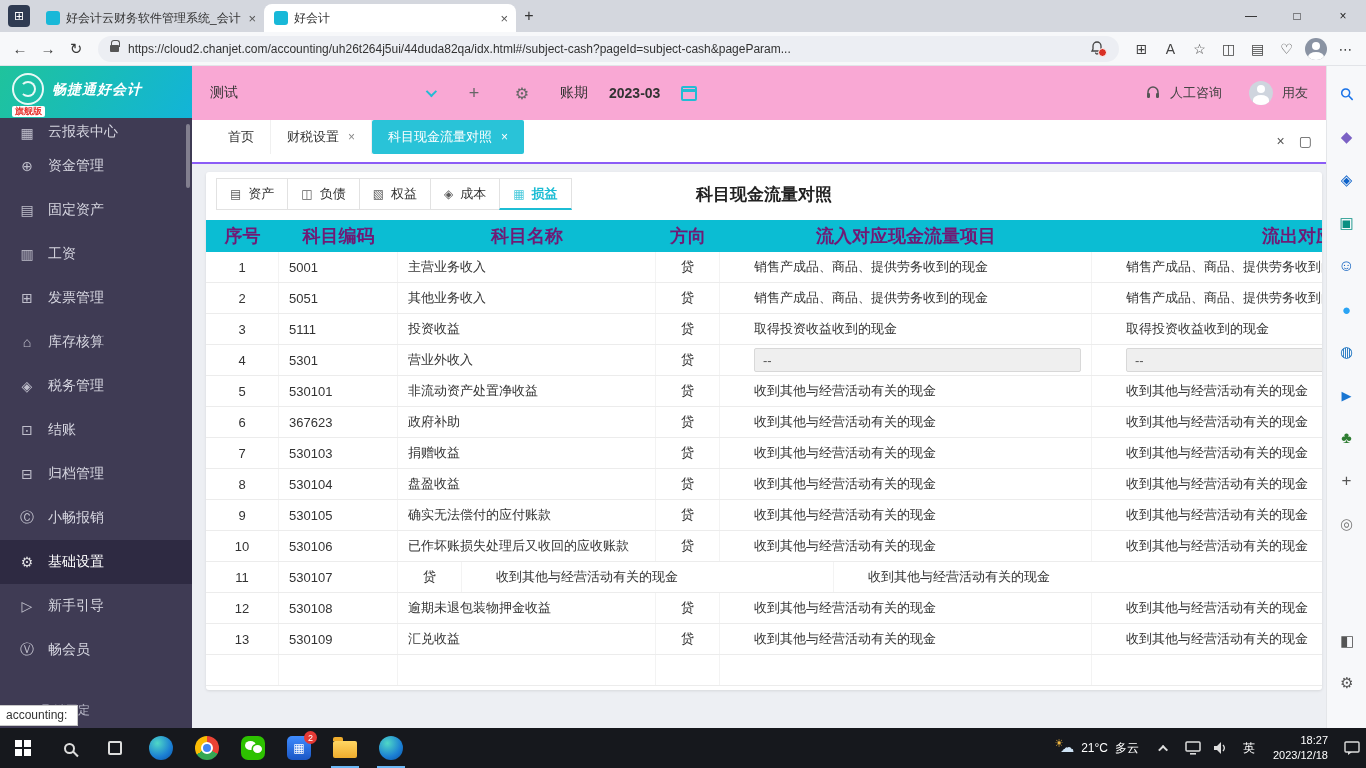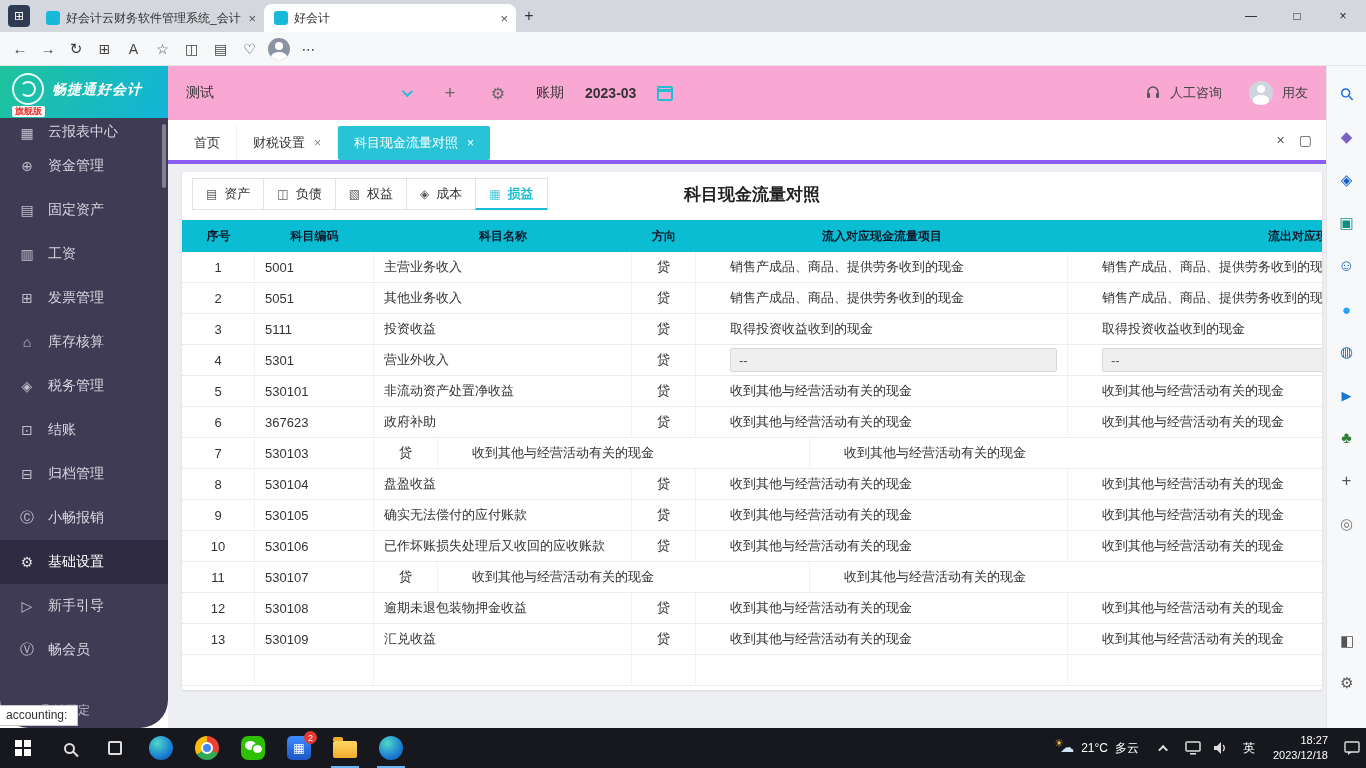--- a/index.html
+++ b/index.html
@@ -30,21 +30,21 @@
   .bell::after { content:""; position:absolute; right:0; bottom:1px; width:7px; height:7px; background:#d93025; border-radius:50%; border:1px solid #fff; }
   .tb-ico { width:29px; height:28px; display:flex; align-items:center; justify-content:center; font-size:14px; color:#444; flex:none; }
   .avatar { width:22px; height:22px; border-radius:50%; background:#8a93a3; position:relative; overflow:hidden; flex:none; margin:0 4px; }
   .avatar::before { content:""; position:absolute; top:4px; left:7px; width:8px; height:8px; background:#fff; border-radius:50%; }
   .avatar::after { content:""; position:absolute; top:14px; left:3px; width:16px; height:10px; background:#fff; border-radius:50% 50% 0 0; }
 
   
   .app { position:absolute; top:66px; left:0; right:0; bottom:40px; display:flex; }
 
   
-  .sidebar { width:168px; background:#3f3b54; display:flex; flex-direction:column; flex:none; position:relative;border-radius:28px; }
+  .sidebar { width:192px; background:#3f3b54; display:flex; flex-direction:column; flex:none; position:relative; }
   .logo { height:52px; background:linear-gradient(120deg,#1fc39c,#12b4d8); position:relative; flex:none; }
   .logo-circle { position:absolute; left:12px; top:7px; width:32px; height:32px; border-radius:50%; border:2px solid rgba(255,255,255,.9); }
   .logo-circle::after { content:""; position:absolute; inset:6px; border-radius:50%; border:2px solid rgba(255,255,255,.9); border-left-color:transparent; }
   .logo-title { position:absolute; left:52px; top:15px; color:#fff; font-size:14px; font-weight:bold; font-style:italic; letter-spacing:1px; white-space:nowrap; }
   .logo-badge { position:absolute; left:12px; top:40px; color:#e5332e; background:#fff; font-size:9px; font-weight:bold; padding:0 3px; border-radius:2px; line-height:11px; }
   .sb-scroll { position:absolute; right:2px; top:58px; width:4px; height:64px; background:rgba(255,255,255,.35); border-radius:2px; }
   .sb-menu { flex:1; overflow:hidden; }
   .sb-item { height:44px; display:flex; align-items:center; gap:12px; padding-left:18px; font-size:14px; color:#d6d6e0; cursor:pointer; }
   .sb-item.active { background:#2e2a42; color:#fff; }
   .sb-item.clipped { height:26px; align-items:flex-end; padding-bottom:3px; overflow:hidden; }
@@ -63,42 +63,42 @@
   .period { margin-left:26px; display:flex; align-items:center; gap:21px; font-size:14px; color:#333; }
   .period-val { font-weight:bold; }
   .cal-icon { width:16px; height:15px; border:2px solid #23bcd4; border-radius:2px; position:relative; }
   .cal-icon::before { content:""; position:absolute; top:1px; left:0; right:0; height:3px; background:#23bcd4; }
   .hd-right { margin-left:auto; display:flex; align-items:center; gap:9px; font-size:13px; color:#444; }
   .mini-avatar { width:24px; height:24px; border-radius:50%; background:#cfd5de; position:relative; overflow:hidden; margin-left:18px; }
   .mini-avatar::before { content:""; position:absolute; top:4px; left:8px; width:8px; height:8px; background:#fff; border-radius:50%; }
   .mini-avatar::after { content:""; position:absolute; top:14px; left:4px; width:16px; height:10px; background:#fff; border-radius:50% 50% 0 0; }
 
   
-  .ptabs { height:44px; background:#fff; border-bottom:4px solid #8b5cf6; display:flex; align-items:flex-end; padding-left:10px; flex:none; position:relative; }
+  .ptabs { height:44px; background:#fff; border-bottom:2px solid #8b5cf6; display:flex; align-items:flex-start; padding-left:20px; flex:none; position:relative; }
   .ptab { height:34px; display:flex; align-items:center; gap:9px; padding:0 16px; font-size:13px; color:#333; border-right:1px solid #f0f0f0; }
   .ptab.active { background:#29c3d8; color:#fff; border-right:none; border-radius:2px; }
   .ptab .x { display:none; font-size:12px; color:#888; }
   .ptab.active .x { color:#fff; }
   .ptab.closable .x { display:block; }
   .ptab-right { position:absolute; right:14px; top:0; height:100%; display:flex; align-items:center; gap:14px; color:#555; }
   .ptab-right span { font-size:14px; }
 
   
   .content { flex:1; padding:8px 4px 0 14px; min-height:0; }
   .card { background:#fff; height:518px; border-radius:3px; box-shadow:0 1px 3px rgba(0,0,0,.10); overflow:hidden; position:relative; }
   .card-head { height:44px; display:flex; align-items:center; padding:0 10px; position:relative; }
   .cat-tab { height:32px; display:flex; align-items:center; gap:7px; padding:0 13px; border:1px solid #e2e2e2; margin-right:-1px; font-size:13px; background:#fff; color:#333; }
   .cat-tab .ct-ico { font-size:12px; opacity:.8; }
   .cat-tab.active { color:#1cbdd4; border-bottom:2px solid #1cbdd4; font-weight:bold; }
   .page-title { position:absolute; left:50%; transform:translateX(-50%); font-size:17px; font-weight:bold; color:#222; white-space:nowrap; }
 
   
   .tbl { position:absolute; top:48px; left:0; right:0; bottom:0; overflow:hidden; }
   .thead { display:flex; height:32px; background:#0bbdd3; width:1406px; }
-  .thead > div { display:flex; align-items:center; justify-content:center; color:#0f172a; font-size:12px; font-weight:bold; }
+  .thead > div { display:flex; align-items:center; justify-content:center; color:#701a75; font-size:18px; font-weight:bold; }
   .trow { display:flex; height:31px; border-bottom:1px solid #ececec; width:1406px; background:#fff; }
   .trow > div { display:flex; align-items:center; padding:0 10px; border-right:1px solid #f3f3f3; overflow:hidden; white-space:nowrap; font-size:13px; color:#333; }
   .trow > .w-n, .trow > .w-dir { justify-content:center; padding:0; }
   .w-n { width:73px; flex:none; } .w-code { width:119px; flex:none; } .w-name { width:258px; flex:none; }
   .w-dir { width:64px; flex:none; } .w-in { width:372px; flex:none; } .w-out { width:520px; flex:none; }
   .flow { overflow:hidden; white-space:nowrap;margin-left:24px; }
   .trow.editing .w-in .flow, .trow.editing .w-out .flow { display:flex; align-items:center; width:100%; height:24px; background:#efefef; border:1px solid #d8d8d8; border-radius:2px; padding:0 8px; color:#555; }
   .trow.partial { border-bottom:1px solid #ececec; }
 
   
@@ -172,20 +172,30 @@
       <span>—</span>
       <span>□</span>
       <span>×</span>
     </div>
   </div>
 
   <div class="toolbar">
     <span class="nav-btn">←</span>
     <span class="nav-btn">→</span>
     <span class="nav-btn">↻</span>
+    <div class="addr">
+      <span class="lock"></span>
+      <span class="url">https://cloud2.chanjet.com/accounting/uh26t264j5ui/44duda82qa/idx.html#/subject-cash?pageId=subject-cash&amp;pageParam...</span>
+      <span class="bell">
+        <svg width="16" height="16" viewBox="0 0 16 16">
+            <path d="M8 2a4 4 0 0 0-4 4v3l-1 2h10l-1-2V6a4 4 0 0 0-4-4z" fill="none" stroke="#444" stroke-width="1.3"></path>
+            <path d="M6.5 12.5a1.5 1.5 0 0 0 3 0" fill="none" stroke="#444" stroke-width="1.3"></path>
+          </svg>
+      </span>
+    </div>
 
       <span class="tb-ico">⊞</span>
 
       <span class="tb-ico">A</span>
 
       <span class="tb-ico">☆</span>
 
       <span class="tb-ico">◫</span>
 
       <span class="tb-ico">▤</span>
@@ -443,20 +453,21 @@
                   <span class="flow">收到其他与经营活动有关的现金</span>
                 </div>
                 <div class="w-out">
                   <span class="flow">收到其他与经营活动有关的现金</span>
                 </div>
               </div>
 
               <div class="trow">
                 <div class="w-n">7</div>
                 <div class="w-code">530103</div>
+                <div class="w-name">捐赠收益</div>
                 <div class="w-dir">贷</div>
                 <div class="w-in">
                   <span class="flow">收到其他与经营活动有关的现金</span>
                 </div>
                 <div class="w-out">
                   <span class="flow">收到其他与经营活动有关的现金</span>
                 </div>
               </div>
 
               <div class="trow">

